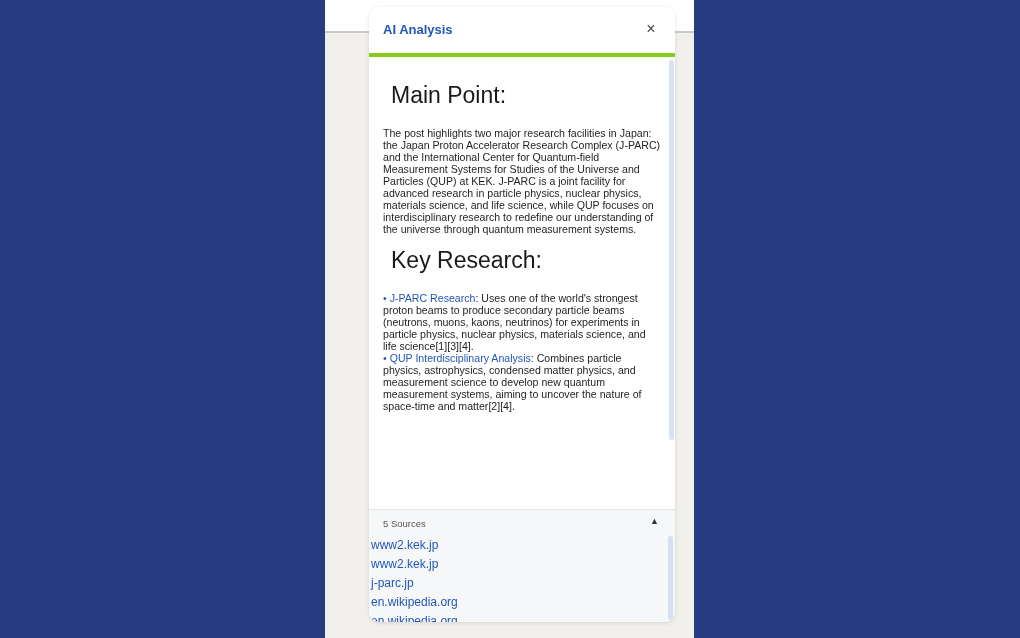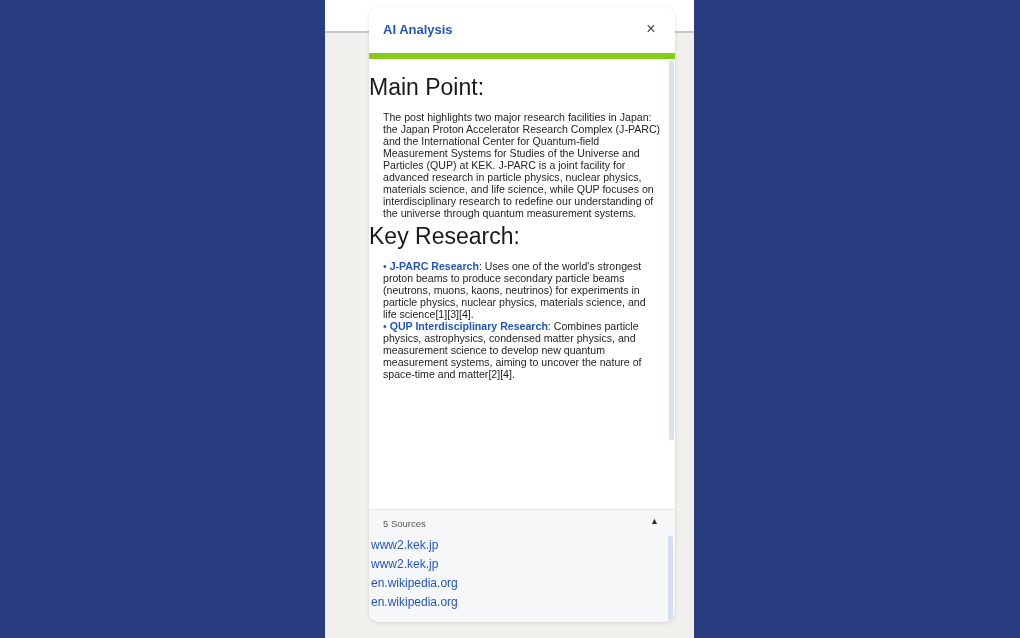--- a/index.html
+++ b/index.html
@@ -1,27 +1,27 @@
 <!DOCTYPE html>
 <html><head>
 <meta charset="utf-8">
 <style>
   html,body{margin:0;padding:0;}
   body{width:1020px;height:638px;background:#283c82;position:relative;overflow:hidden;font-family:"Liberation Sans",sans-serif;}
   .page{position:absolute;left:325px;top:0;width:369px;height:638px;background:#f1f0ed;}
   .page-top{position:absolute;left:0;top:0;width:369px;height:31px;background:#ffffff;border-bottom:2px solid #c9c9c9;}
   .panel{position:absolute;left:369px;top:7px;width:306px;height:615px;background:#ffffff;border-radius:10px;box-shadow:0 1px 4px rgba(0,0,0,0.12);overflow:hidden;}
-  .panel-header{height:46px;border-bottom:6px solid #84cc16;position:relative;text-decoration:underline;}
+  .panel-header{height:46px;border-bottom:4px solid #84cc16;position:relative;text-decoration:underline;}
   .panel-title{position:absolute;left:14px;top:15px;font-size:13px;font-weight:bold;color:#2356b8;}
   .close-btn{position:absolute;right:14px;top:12px;width:20px;height:20px;font-size:16px;color:#444;text-align:center;line-height:20px;cursor:pointer;}
   .content{position:absolute;left:0;top:47px;width:306px;height:455px;overflow:hidden;}
   .scroll-track{position:absolute;right:1px;top:6px;width:5px;height:380px;background:#d9e2f2;border-radius:3px;}
-  .h{font-size:23px;color:#1a1a1a;margin:0;font-weight:normal;}
+  .h{font-size:23px;color:#1a1a1a;margin:8px;padding-left:14px;font-weight:normal;}
   .p{font-size:10.6px;line-height:12px;color:#1f1f1f;padding:0 14px 0 14px;margin:0;}
-  .link{color:#2356b8;font-weight:bold;}
+  .link{color:#2356b8;font-weight:normal;}
   .bullet{color:#2356b8;}
   .sources{position:absolute;left:0;top:502px;width:306px;height:113px;background:#f6f7f9;border-top:1px solid #e6e6e6;}
   .sources-head{height:26px;position:relative;}
   .sources-count{position:absolute;left:14px;top:8px;font-size:9.5px;color:#555;}
   .caret{position:absolute;right:16px;top:6px;font-size:9px;color:#333;cursor:pointer;}
   .src{display:block;font-size:12px;color:#2356b8;padding-left:2px;height:19px;line-height:19px;cursor:pointer;}
   .src-scroll{position:absolute;right:2px;top:26px;width:5px;height:84px;background:#d5dff0;border-radius:3px;}
 </style>
 </head>
 <body>
@@ -44,28 +44,29 @@
     <p class="p">The post highlights two major research facilities in Japan: the Japan Proton Accelerator Research Complex (J-PARC) and the International Center for Quantum-field Measurement Systems for Studies of the Universe and Particles (QUP) at KEK. J-PARC is a joint facility for advanced research in particle physics, nuclear physics, materials science, and life science, while QUP focuses on interdisciplinary research to redefine our understanding of the universe through quantum measurement systems.</p>
     <div style="height:4px"></div>
     <h2 class="h">Key Research:</h2>
     <div style="height:10px"></div>
     <p class="p">
       <span class="bullet">•</span>
       <span class="link">J-PARC Research</span><span>: Uses one of the world's strongest proton beams to produce secondary particle beams (neutrons, muons, kaons, neutrinos) for experiments in particle physics, nuclear physics, materials science, and life science[1][3][4].</span>
     </p>
     <p class="p">
       <span class="bullet">•</span>
-      <span class="link">QUP Interdisciplinary Research</span><span>: Combines particle physics, astrophysics, condensed matter physics, and measurement science to develop new quantum measurement systems, aiming to uncover the nature of space-time and matter[2][4].</span>
+      <span class="link">QUP Interdisciplinary Analysis</span><span>: Combines particle physics, astrophysics, condensed matter physics, and measurement science to develop new quantum measurement systems, aiming to uncover the nature of space-time and matter[2][4].</span>
     </p>
   </div>
 
   <div class="sources">
     <div class="sources-head">
       <span class="sources-count">5 Sources</span>
       <span class="caret">▲</span>
     </div>
     <a class="src">www2.kek.jp</a>
     <a class="src">www2.kek.jp</a>
+    <a class="src">j-parc.jp</a>
     <a class="src">en.wikipedia.org</a>
     <a class="src">en.wikipedia.org</a>
     <div class="src-scroll"></div>
   </div>
 </div>
 
 </body></html>

